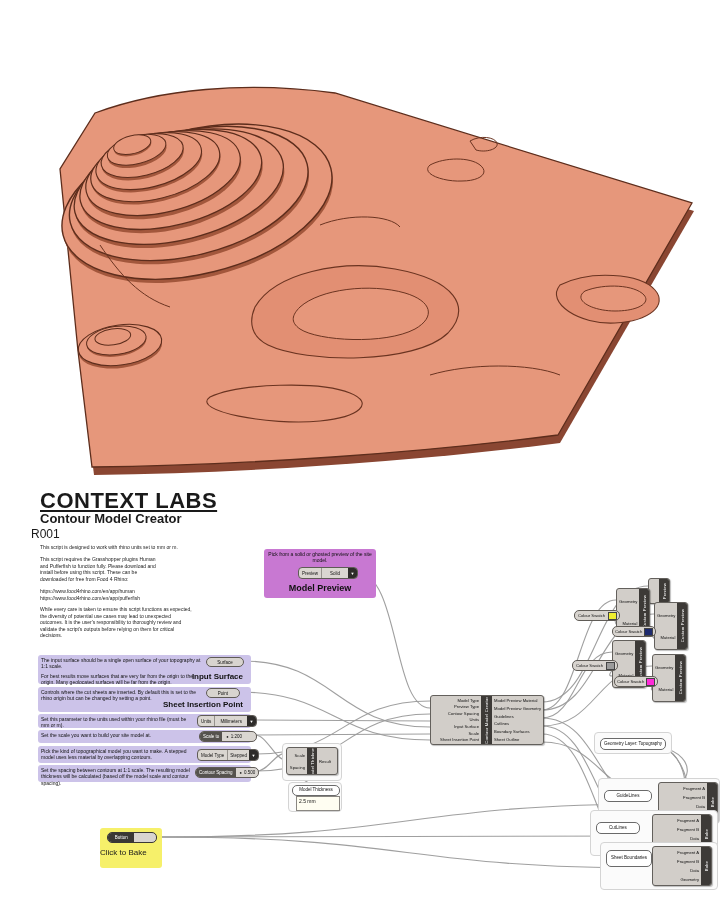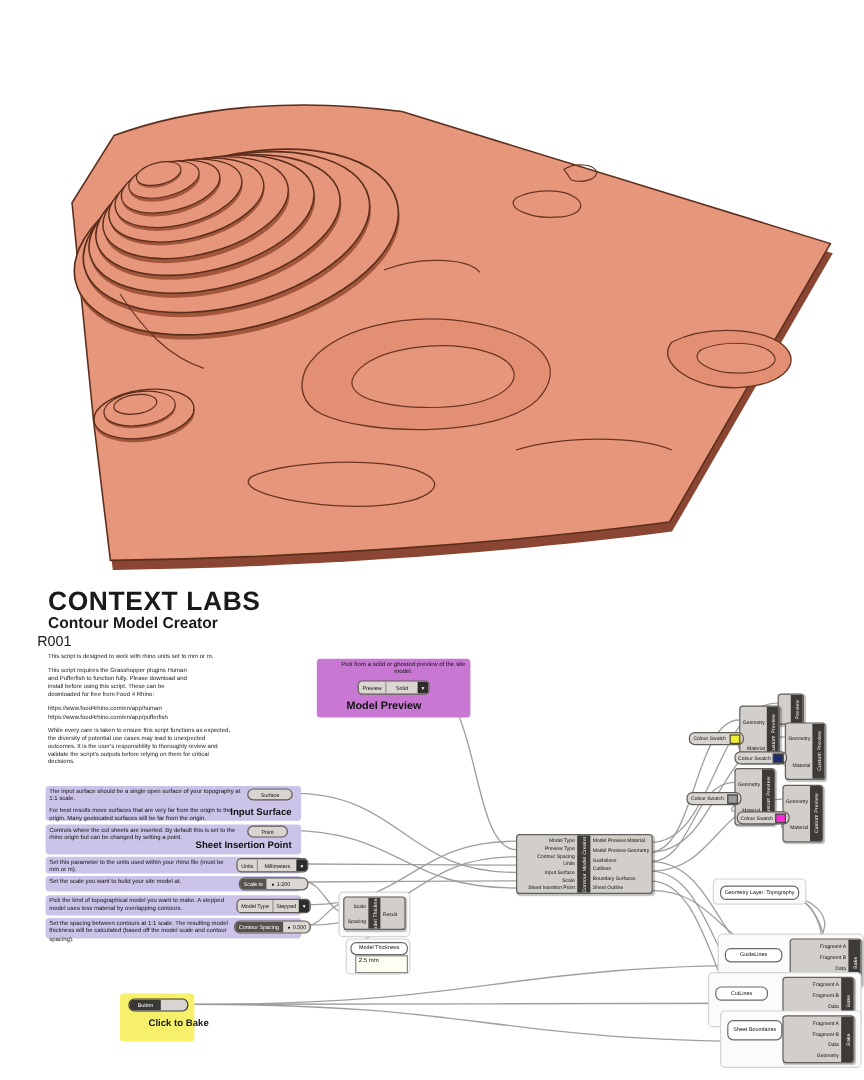--- a/index.html
+++ b/index.html
@@ -1,26 +1,26 @@
 <!DOCTYPE html>
 <html><head>
 <meta charset="utf-8">
 <style>
   html,body{margin:0;padding:0;background:#ffffff;}
   #canvas{position:relative;width:720px;height:900px;background:#ffffff;overflow:hidden;
           font-family:"Liberation Sans",sans-serif;color:#1a1a1a;}
   .abs{position:absolute;}
   
-  .h-title{font-size:22px;font-weight:600;letter-spacing:.5px;}
+  .h-title{font-size:22px;font-weight:600;letter-spacing:.5px;text-decoration:underline;}
   .h-sub{font-size:13px;font-weight:700;}
   .h-rev{font-size:12px;font-weight:400;}
   .note{font-size:5px;line-height:1.3;color:#222;white-space:pre-wrap;}
   
   .purple{background:#ccc3e9;border-radius:3px;}
-  .magenta-panel{background:#c878d2;border-radius:3px;padding-left:16px;}
+  .magenta-panel{background:#c878d2;border-radius:3px;}
   .yellow-panel{background:#f6f06a;border-radius:3px;}
   .group-light{background:#fbfbfb;border:1px solid #d4d4d4;border-radius:4px;}
   .p-text{font-size:5px;line-height:1.25;color:#111;padding:2px 3px;}
   .p-title{font-size:8px;font-weight:700;color:#111;text-align:right;padding-right:4px;}
   .p-title-c{font-size:9px;font-weight:700;color:#111;text-align:center;}
   
   .pill{background:#d8d4cf;border:1px solid #5f5b56;border-radius:5px;display:flex;
         align-items:center;justify-content:center;font-size:4.5px;color:#111;}
   .btn-pill{background:#d8d4cf;border:1px solid #3a3835;border-radius:5px;display:flex;overflow:hidden;}
   .btn-pill .dark{background:#3a3835;color:#fff;font-size:4.5px;display:flex;align-items:center;
@@ -365,16 +365,16 @@
     </div>
     <div class="vbar">
         <span>Bake</span>
       </div>
   </div>
 
   <div class="abs yellow-panel" style="left:100px;top:828px;width:62px;height:40px">
     <div class="abs btn-pill" style="left:7px;top:4px;width:48px;height:9px">
       <div class="dark">Button</div>
     </div>
-    <div class="abs" style="left:12px;top:20px;width:62px;text-align:right;font-size:8px;font-weight:700">Click to Bake</div>
+    <div class="abs" style="left:0;top:20px;width:62px;text-align:left;font-size:8px;font-weight:400">Click to Bake</div>
   </div>
 
 </div>
 
 </body></html>

